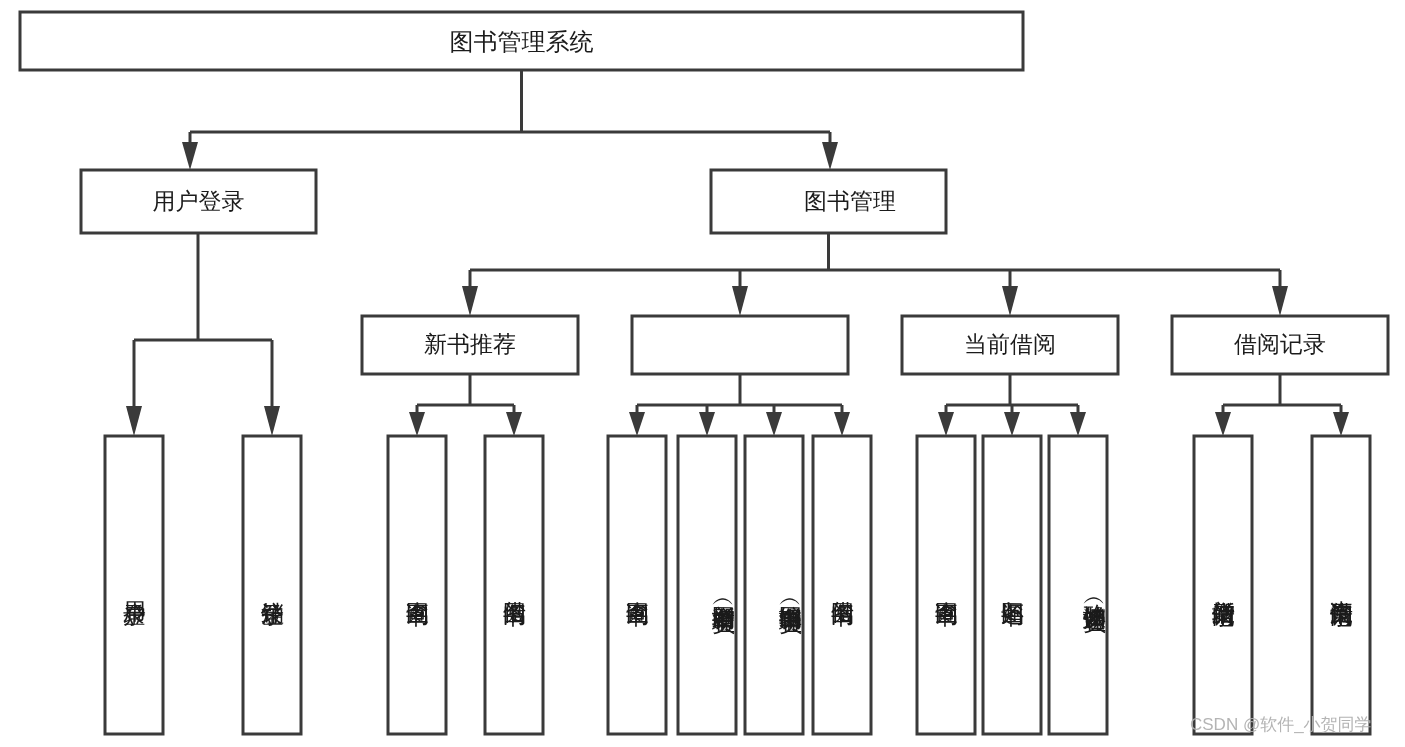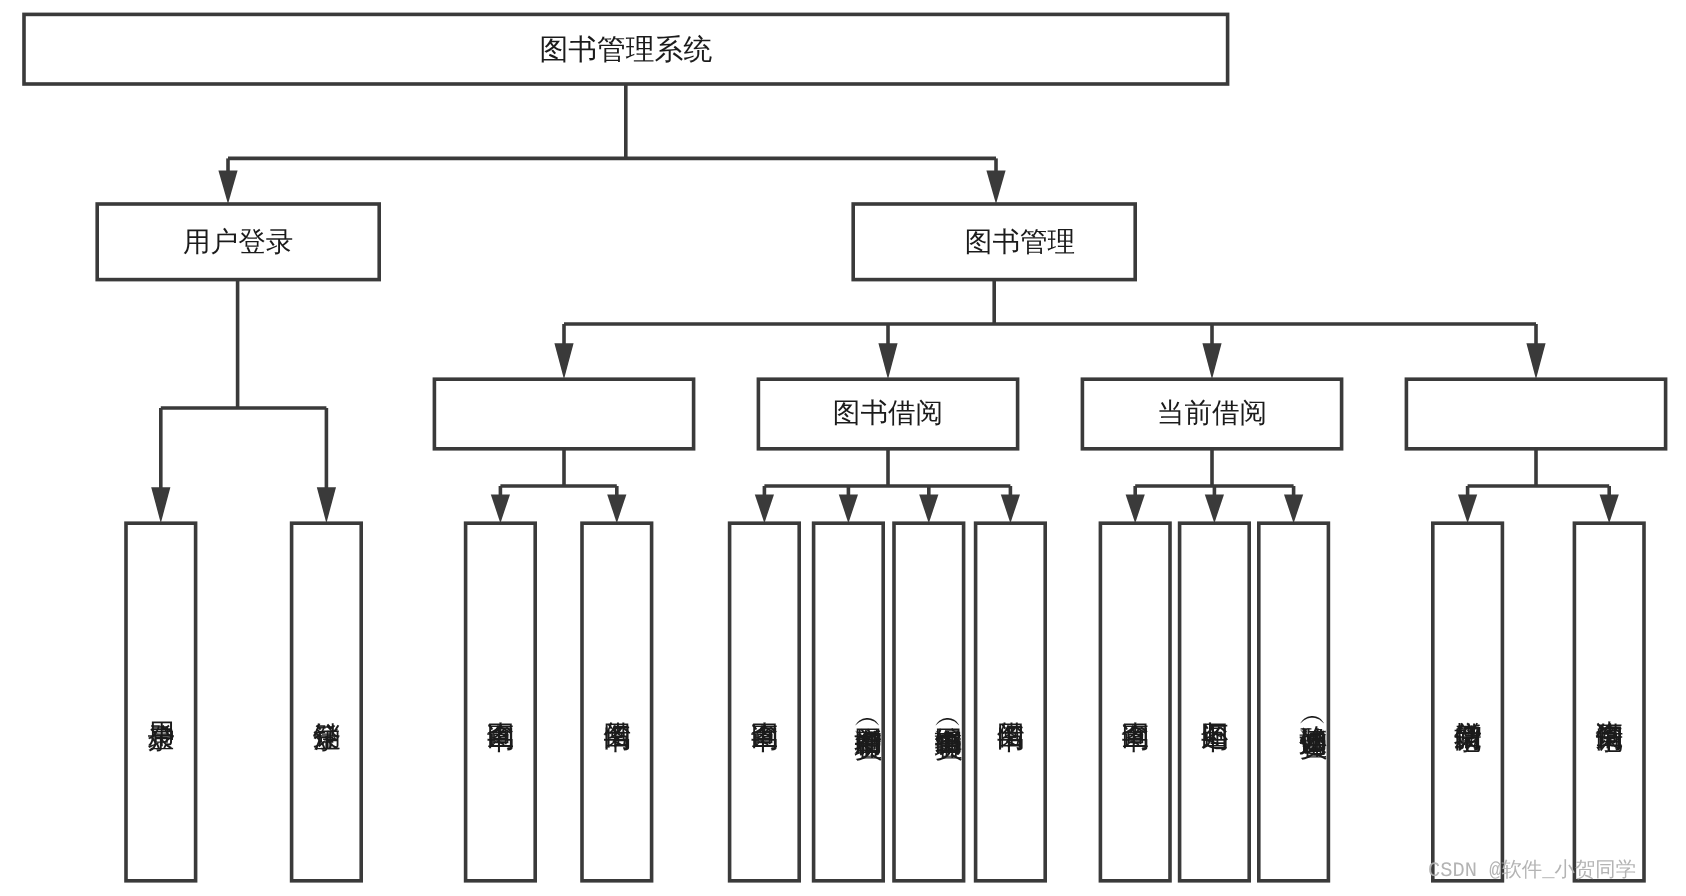--- a/index.html
+++ b/index.html
@@ -65,21 +65,21 @@
   }
   .node-label.root {
     font-size: 24px;
   }
   .watermark {
     position: absolute;
     left: 1190px;
     top: 713px;
     font-size: 17px;
     color: #b0b0b0;
-    font-family: Liberation Mono, monospace;
+    font-family: Liberation Sans, sans-serif;
     white-space: nowrap;
     opacity: 0.95;
     pointer-events: none;
   }
 </style>
 </head>
 <body>
 
 <div id="diagram-root">
 
@@ -171,22 +171,23 @@
     <path class="connector" d="M 1341 405 L 1341 416"></path>
     <polygon class="arrow-head" points="1215,412 1231,412 1223,436"></polygon>
     <polygon class="arrow-head" points="1333,412 1349,412 1341,436"></polygon>
   </svg>
 
   <div class="node-label horizontal root" style="left:20px; top:12px; width:1003px; height:60px;">图书管理系统</div>
 
   <div class="node-label horizontal" style="left:81px; top:170px; width:235px; height:63px;">用户登录</div>
   <div class="node-label horizontal" style="left:711px; top:170px; width:278px; height:63px;">图书管理</div>
 
-  <div class="node-label horizontal" style="left:632px; top:316px; width:216px; height:58px;">图书借阅</div>
+  <div class="node-label horizontal" style="left:362px; top:316px; width:216px; height:58px;">新书推荐</div>
   <div class="node-label horizontal" style="left:902px; top:316px; width:216px; height:58px;text-align:right;">当前借阅</div>
+  <div class="node-label horizontal" style="left:1172px; top:316px; width:216px; height:58px;">借阅记录</div>
 
   <div class="node-label vertical" style="left:105px; top:436px; width:58px; height:298px;">用户登录</div>
   <div class="node-label vertical" style="left:243px; top:436px; width:58px; height:298px;">注销登录</div>
 
   <div class="node-label vertical" style="left:388px; top:436px; width:58px; height:298px;">查询图书</div>
   <div class="node-label vertical" style="left:485px; top:436px; width:58px; height:298px;">借阅图书</div>
 
   <div class="node-label vertical" style="left:608px; top:436px; width:58px; height:298px;">查询图书</div>
   <div class="node-label vertical" style="left:678px; top:436px; width:58px; height:298px; align-items:flex-start; padding-top:12px;">新增图书（管理员）</div>
   <div class="node-label vertical" style="left:745px; top:436px; width:58px; height:298px; align-items:flex-start; padding-top:12px;">编辑图书（管理员）</div>

